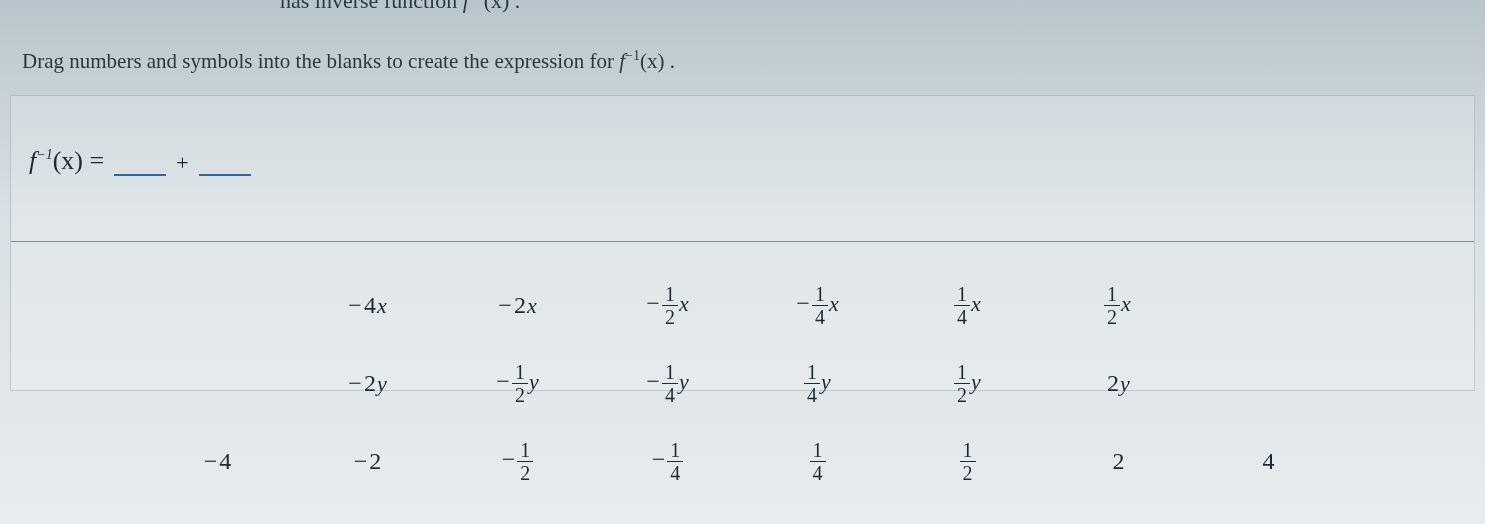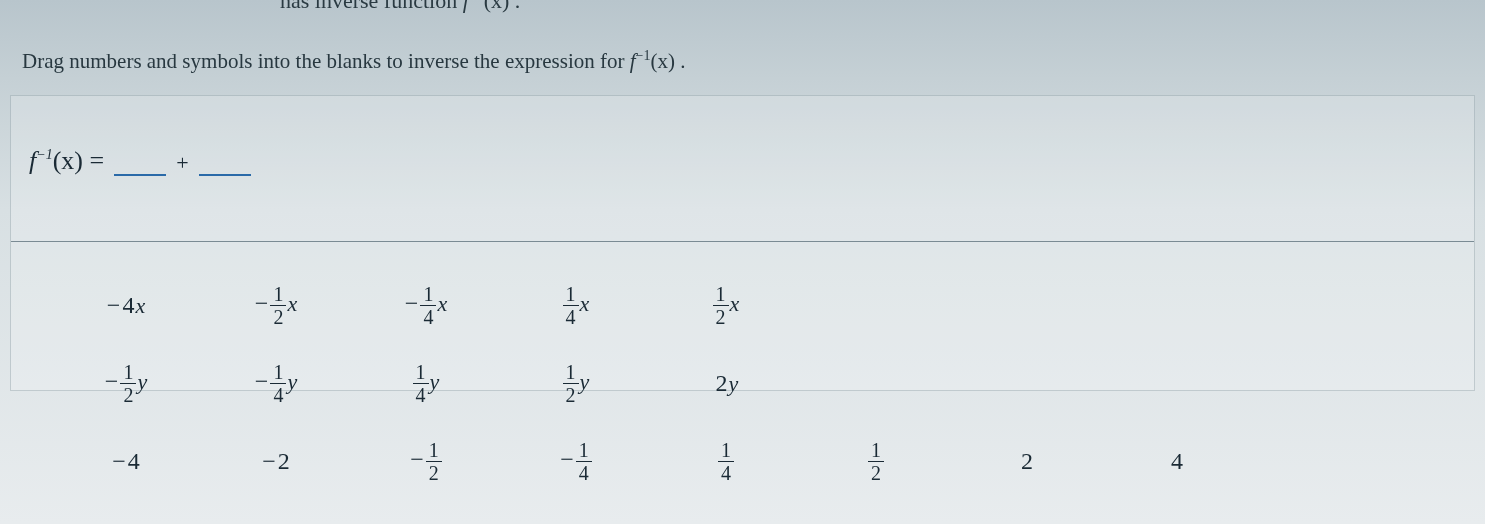--- a/index.html
+++ b/index.html
@@ -73,21 +73,21 @@
     }
     .tiles-area {
       position: absolute;
       top: 170px;
       left: 0;
       right: 0;
       padding: 0 40px;
     }
     .tile-row {
       display: flex;
-      justify-content: flex-start;
+      justify-content: center;
       align-items: center;
       height: 78px;
     }
     .tile {
       width: 150px;
       text-align: center;
       font-size: 24px;
       font-style: italic;
       cursor: grab;
       user-select: none;
@@ -127,57 +127,59 @@
   </style>
 </head>
 <body>
 
 <div class="top-fragment">
   <span>has inverse function </span>
   <span class="expr-func"><i>f</i><span class="sup">−1</span><span>(x) .</span></span>
 </div>
 
 <div class="instruction">
-  <span>Drag numbers and symbols into the blanks to inverse the expression for </span>
+  <span>Drag numbers and symbols into the blanks to create the expression for </span>
   <span class="expr-func"><i>f</i><span class="sup">−1</span><span>(x) .</span></span>
 </div>
 
 <div class="workspace">
   <div class="expression-line">
     <span class="expr-func">
       <i>f</i><span class="sup">−1</span><span class="noital">(x) =</span>
     </span>
     <span class="blank"></span>
     <span class="plus-sym">+</span>
     <span class="blank"></span>
   </div>
 
   <div class="divider"></div>
 
   <div class="tiles-area">
     <div class="tile-row">
         <div class="tile"><span class="minus-sign">−</span><span class="noital">4</span><span class="var">x</span></div>
+        <div class="tile"><span class="minus-sign">−</span><span class="noital">2</span><span class="var">x</span></div>
         <div class="tile"><span class="minus-sign">−</span><span class="frac">
             <span class="num">1</span>
             <span class="den">2</span>
           </span><span class="var">x</span></div>
         <div class="tile"><span class="minus-sign">−</span><span class="frac">
             <span class="num">1</span>
             <span class="den">4</span>
           </span><span class="var">x</span></div>
         <div class="tile"><span class="frac">
             <span class="num">1</span>
             <span class="den">4</span>
           </span><span class="var">x</span></div>
         <div class="tile"><span class="frac">
             <span class="num">1</span>
             <span class="den">2</span>
           </span><span class="var">x</span></div>
       </div>
     <div class="tile-row">
+        <div class="tile"><span class="minus-sign">−</span><span class="noital">2</span><span class="var">y</span></div>
         <div class="tile"><span class="minus-sign">−</span><span class="frac">
             <span class="num">1</span>
             <span class="den">2</span>
           </span><span class="var">y</span></div>
         <div class="tile"><span class="minus-sign">−</span><span class="frac">
             <span class="num">1</span>
             <span class="den">4</span>
           </span><span class="var">y</span></div>
         <div class="tile"><span class="frac">
             <span class="num">1</span>

